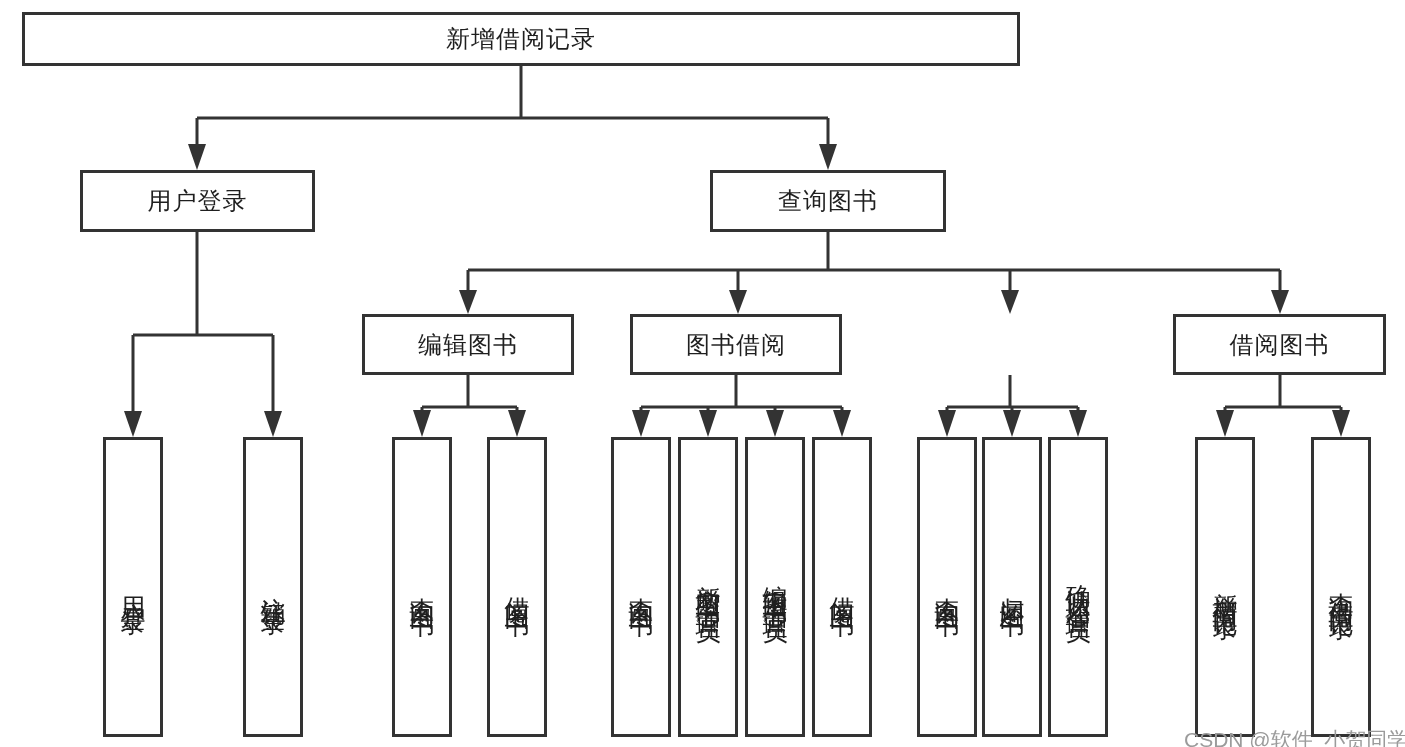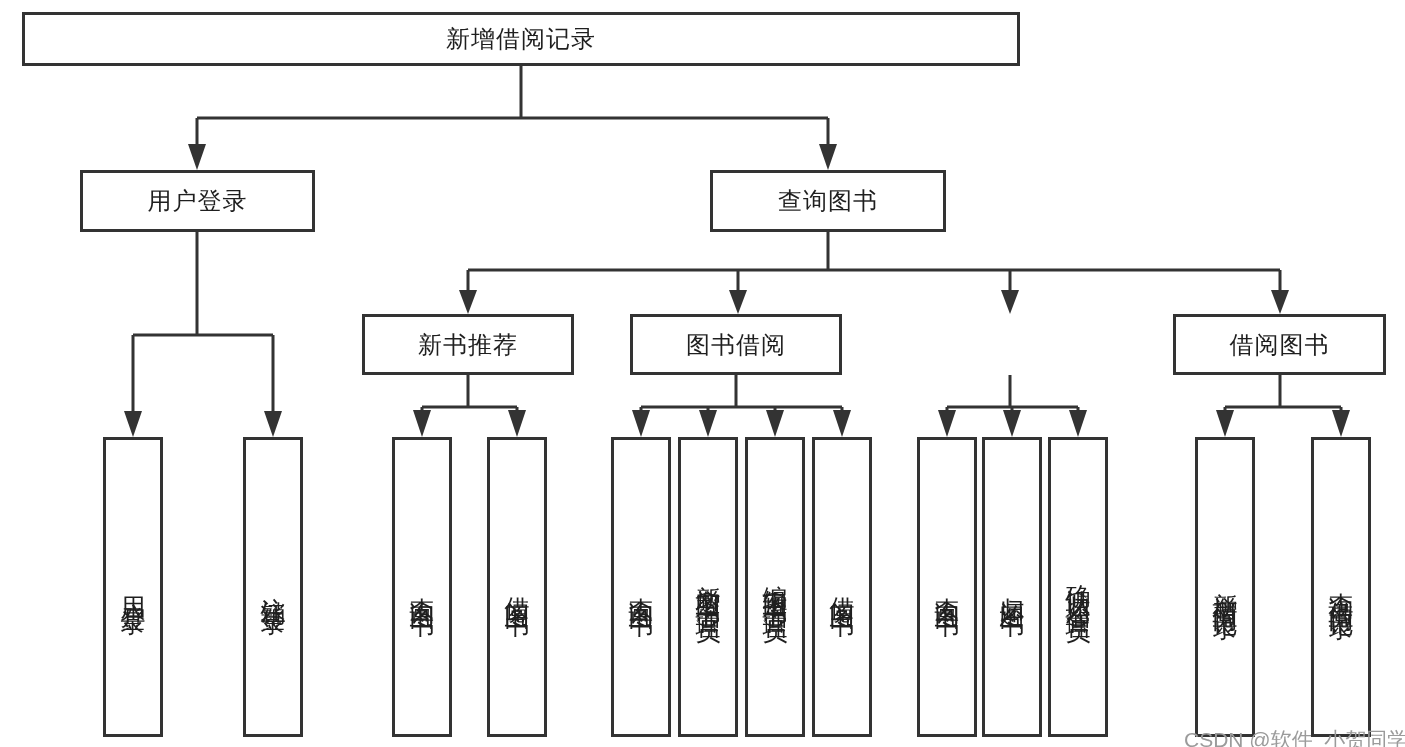--- a/index.html
+++ b/index.html
@@ -73,21 +73,21 @@
   </div>
 
   <div class="box hbox" style="left:80px;top:170px;width:235px;height:62px">
     <span class="lbl">用户登录</span>
   </div>
   <div class="box hbox" style="left:710px;top:170px;width:236px;height:62px">
     <span class="lbl">查询图书</span>
   </div>
 
   <div class="box hbox" style="left:362px;top:314px;width:212px;height:61px">
-    <span class="lbl">新书推荐</span>
+    <span class="lbl">编辑图书</span>
   </div>
   <div class="box hbox" style="left:630px;top:314px;width:212px;height:61px">
     <span class="lbl">图书借阅</span>
   </div>
   <div class="box hbox" style="left:1173px;top:314px;width:213px;height:61px">
     <span class="lbl">借阅图书</span>
   </div>
 
   <div class="box leaf" style="left:103px;top:437px;width:60px;height:300px">
     <span class="lbl">用户登录</span>

